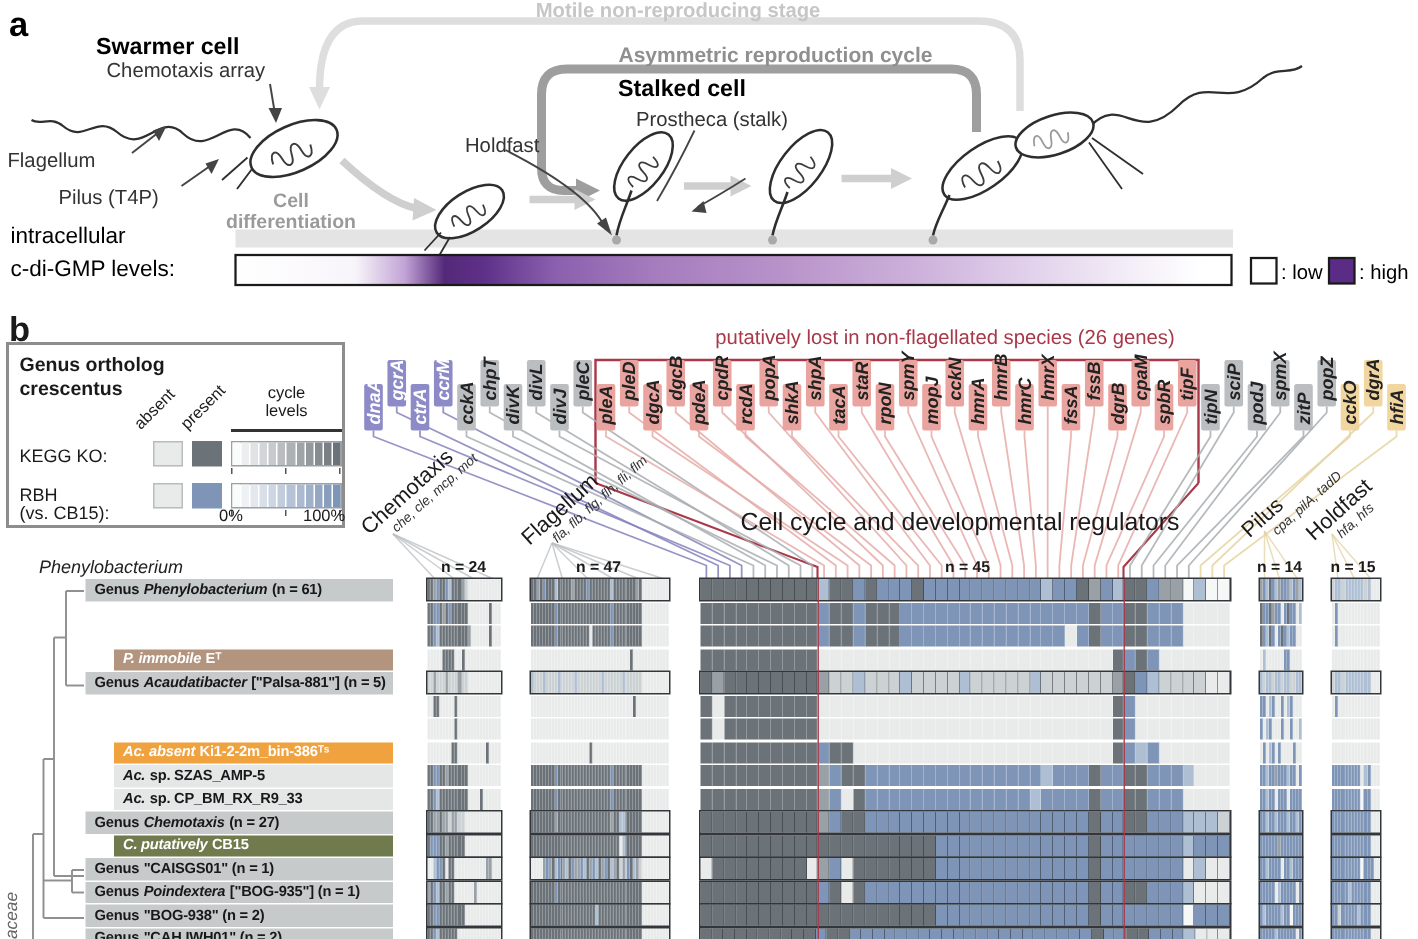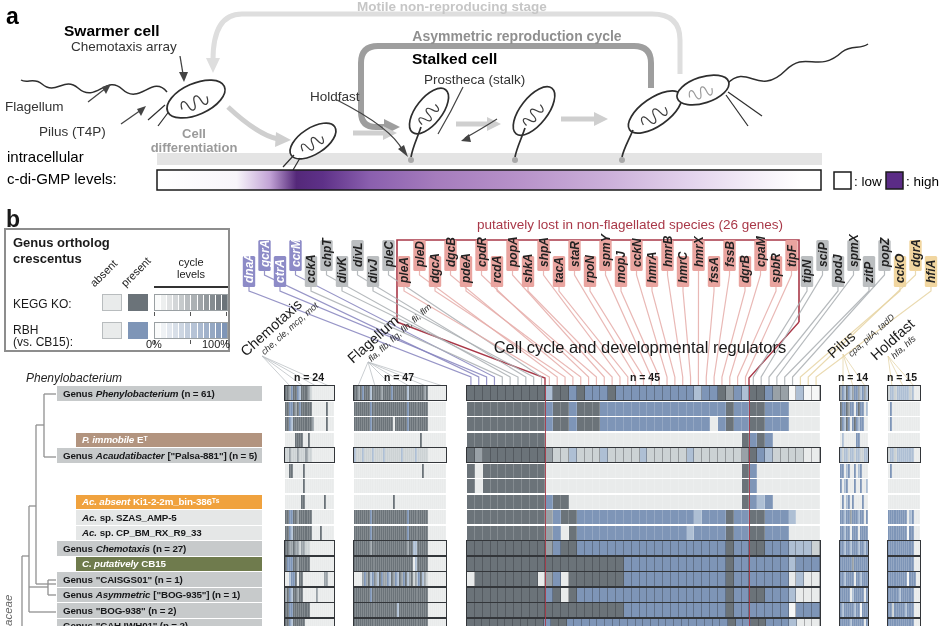--- a/index.html
+++ b/index.html
@@ -2930,21 +2930,21 @@
     <div class="sp-row st-olive" style="left: 76px; top: 556.5px; width: 186px;">
       <span class="em">C. putatively</span>
       <span>CB15</span>
     </div>
     <div class="sp-row st-genus" style="left: 57px; top: 572px; width: 205px;">
       <span class="pre">Genus</span>
       <span>"CAISGS01" (n = 1)</span>
     </div>
     <div class="sp-row st-genus" style="left: 57px; top: 587.5px; width: 205px;">
       <span class="pre">Genus</span>
-      <span class="em">Asymmetric</span>
+      <span class="em">Poindextera</span>
       <span>["BOG-935"] (n = 1)</span>
     </div>
     <div class="sp-row st-genus" style="left: 57px; top: 603px; width: 205px;">
       <span class="pre">Genus</span>
       <span>"BOG-938" (n = 2)</span>
     </div>
     <div class="sp-row st-genus" style="left: 57px; top: 618.5px; width: 205px;">
       <span class="pre">Genus</span>
       <span>"CAH.IWH01" (n = 2)</span>
     </div>

